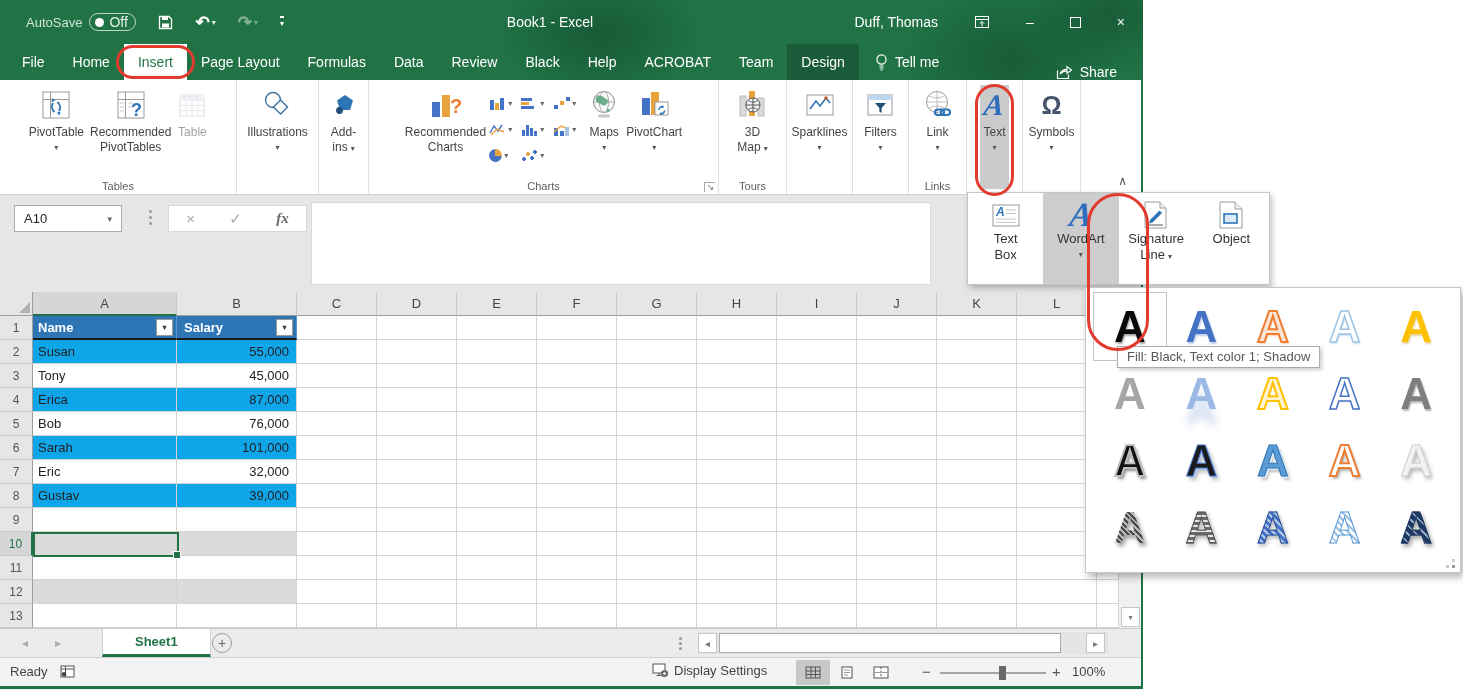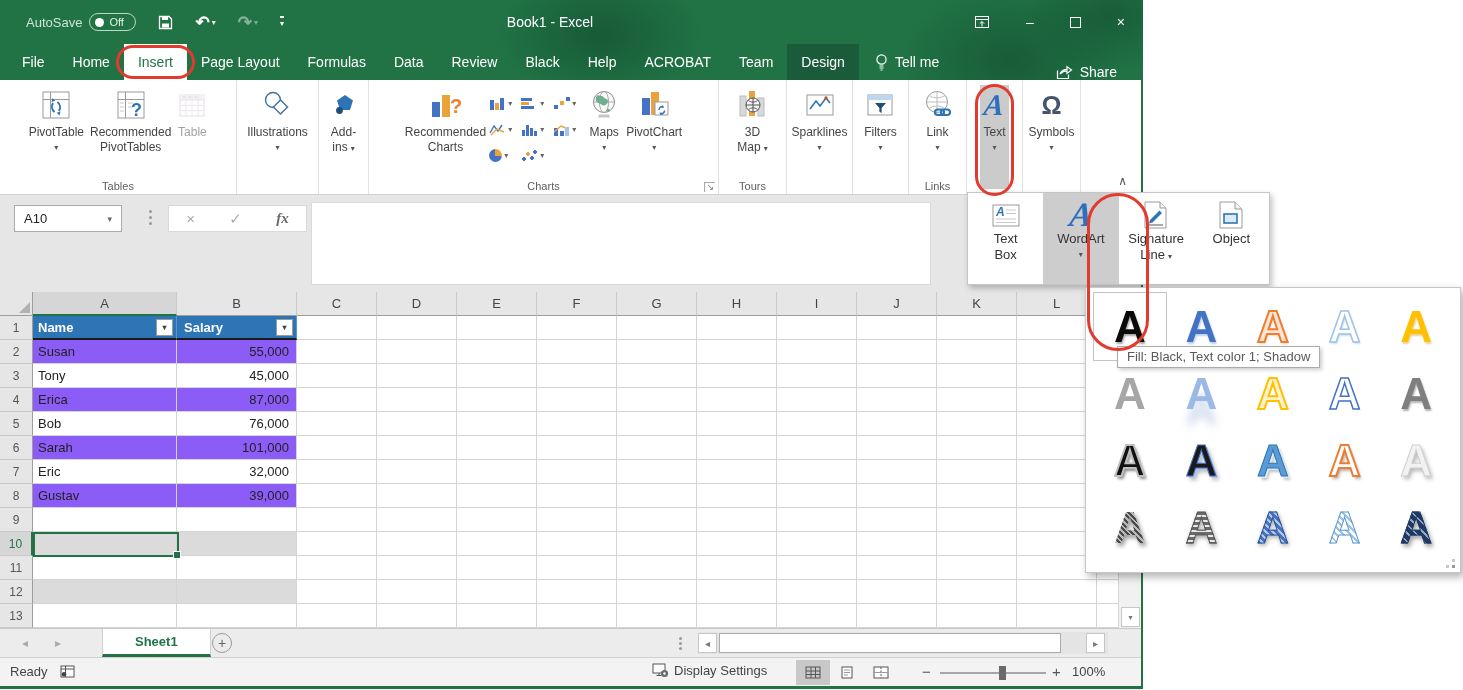--- a/index.html
+++ b/index.html
@@ -11,21 +11,21 @@
 
   
   .green { position:absolute; top:0; left:0; width:1143px; height:80px; background:#217346;
     background-image:
       radial-gradient(150px 95px at 600px 35px, rgba(10,60,35,.45), transparent 70%),
       radial-gradient(160px 110px at 1010px 60px, rgba(10,60,35,.42), transparent 70%),
       radial-gradient(120px 85px at 1110px 15px, rgba(10,60,35,.40), transparent 70%);
   }
   .titlebar { position:absolute; top:0; left:0; right:0; height:44px; display:flex; align-items:center; color:#fff; }
   .autosave { display:flex; align-items:center; gap:7px; margin-left:26px; color:#cfe3d8; font-size:13px; }
-  .pill { width:47px; height:18px; border:1px solid #bcd8c8; border-radius:9px; display:flex; align-items:center; gap:5px; padding:0 5px; font-size:11px; color:#e4f0e9; }
+  .pill { width:47px; height:18px; border:1px solid #bcd8c8; border-radius:9px; display:flex; align-items:center; gap:5px; padding:0 5px; font-size:14px; color:#e4f0e9; }
   .pill .dot { width:9px; height:9px; background:#fff; border-radius:50%; }
   .qbtn { display:flex; align-items:center; gap:2px; margin-left:22px; font-size:15px; color:#fff; }
   .qbtn .g { font-size:17px; line-height:1; font-weight:bold; }
   .qbtn.dim { opacity:.45; }
   .ddw { font-size:8px; color:#e8f2ec; }
   .qat-c { display:inline-block; border-top:2px solid #fff; font-size:8px; padding-top:1px; color:#fff; }
   .wtitle { position:absolute; left:330px; width:440px; top:0; height:44px; display:flex; align-items:center; justify-content:center; font-size:14px; color:#fff; pointer-events:none; }
   .tb-right { margin-left:auto; display:flex; align-items:center; gap:0; height:44px; }
   .tb-right .item { padding:0 18px; height:44px; display:flex; align-items:center; font-size:14px; }
   .maxbox { width:11px; height:11px; border:1px solid #fff; display:inline-block; }
@@ -91,21 +91,21 @@
   .gbody { display:flex; }
   .rh-col { width:33px; }
   .rh { height:24px; background:#E6E6E6; border-right:1px solid #9E9E9E; border-bottom:1px solid #C9C9C9; display:flex; align-items:center; justify-content:center; color:#555; font-size:12px; }
   .rh.sel { background:#D6D6D6; color:#217346; border-right:2px solid #217346; }
   .content { position:relative; width:1085px; height:312px; }
   .trow { display:flex; height:24px; }
   .cellA { width:144px; border-right:1px solid #D4D4D4; border-bottom:1px solid #D4D4D4; display:flex; align-items:center; padding:0 5px; position:relative; }
   .cellB { width:120px; border-right:1px solid #D4D4D4; border-bottom:1px solid #D4D4D4; display:flex; align-items:center; justify-content:flex-end; padding:0 7px; position:relative; }
   .thead .cellA,.thead .cellB { background:#2E75B6; color:#fff; font-weight:bold; border-right:1px solid #5E94C9; border-bottom:2px solid #1a1a1a; justify-content:flex-start; }
   .fbtn { position:absolute; right:3px; top:3px; width:17px; height:17px; background:#fff; border:1px solid #9a9a9a; color:#444; font-size:8px; display:flex; align-items:center; justify-content:center; }
-  .band { background:#8b5cf6; }
+  .band { background:#0ea5e9; }
   .empty-ab { position:absolute; left:0; top:192px; width:264px; height:120px;
       background-image:
         repeating-linear-gradient(to bottom, transparent 0 23px, #D4D4D4 23px 24px),
         linear-gradient(to right, transparent 0 143px, #D4D4D4 143px 144px, transparent 144px 263px, #D4D4D4 263px 264px),
         linear-gradient(#DBDBDB,#DBDBDB), linear-gradient(#DBDBDB,#DBDBDB);
       background-size:auto, auto, 264px 24px, 264px 24px;
       background-position:0 0, 0 0, 0 24px, 0 72px;
       background-repeat:repeat, repeat, no-repeat, no-repeat; }
   .empty-grid { position:absolute; left:264px; top:0; width:821px; height:312px;
       background-image:
@@ -208,20 +208,21 @@
         </span>
       <span class="qbtn dim">
           <span class="g">↷</span>
           <span class="ddw">▾</span>
         </span>
       <span class="qbtn">
           <span class="qat-c">▾</span>
         </span>
       <div class="wtitle">Book1 - Excel</div>
       <div class="tb-right">
+        <span class="item">Duff, Thomas</span>
         <span class="item">
           <svg width="16" height="16">
               <rect x="1.5" y="2.5" width="13" height="11" fill="none" stroke="#fff"></rect>
               <path d="M1.5 5.5h13" stroke="#fff"></path>
               <path d="M8 12.5V7.5M8 7.5l-2.2 2.2M8 7.5l2.2 2.2" stroke="#fff" fill="none"></path>
             </svg>
         </span>
         <span class="item">–</span>
         <span class="item">
             <span class="maxbox"></span>

